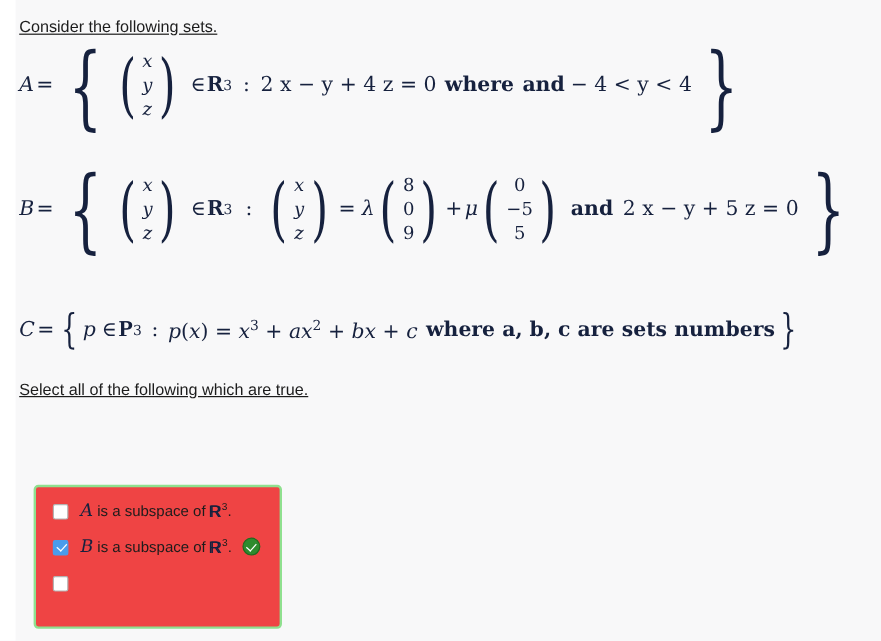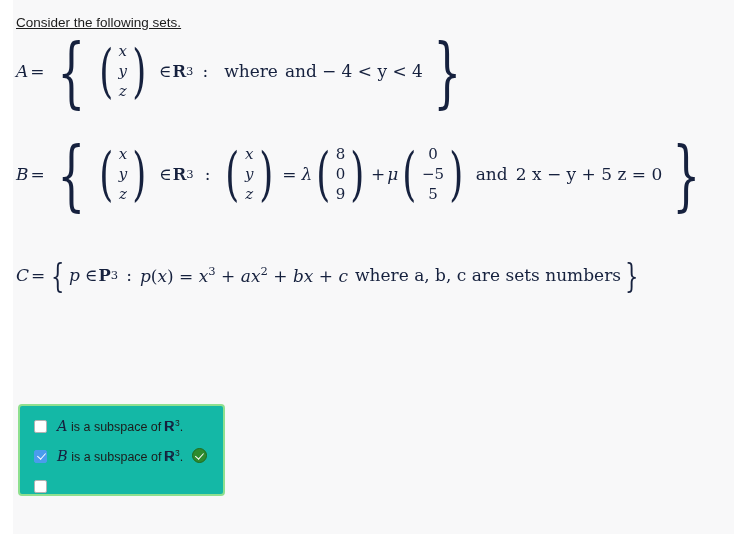--- a/index.html
+++ b/index.html
@@ -35,21 +35,21 @@
     text-decoration: underline;
   }
   
   .math {
     font-family: "DejaVu Serif", "Liberation Serif", serif;
     color: #16213e;
     font-size: 17px;
     white-space: nowrap;
     line-height: 1;
   }
-  .math .up { font-style: normal; }
+  .math .up { font-style: normal; font-weight: bold; }
   .mi { font-style: italic; font-family: "DejaVu Serif","Liberation Serif",serif; }
   .mn { font-style: normal; font-family: "DejaVu Serif","Liberation Serif",serif; }
   .op { font-style: normal; padding: 0 2px; }
   .sup {
     font-size: 0.68em;
     vertical-align: super;
     font-style: normal;
   }
   .sub {
     font-size: 0.68em;
@@ -117,25 +117,25 @@
   
   #line-intro { position: absolute; left: 16px; top: 14px; }
   #set-a      { position: absolute; left: 16px; top: 42px; }
   #set-b      { position: absolute; left: 16px; top: 145px; }
   #set-c      { position: absolute; left: 16px; top: 262px; }
   #line-select{ position: absolute; left: 16px; top: 316px; }
 
   
   #answer-box {
     position: absolute;
-    left: 18px;
+    left: 28px;
     top: 404px;
     width: 207px;
-    height: 92px;
-    background: #14b8a6;
+    height: 120px;
+    background: #ef4444;
     border: 2px solid #8fe08f;
     border-radius: 4px;
     box-sizing: border-box;
   }
   .opt-row {
     position: absolute;
     left: 14px;
     display: flex;
     align-items: center;
     height: 18px;
@@ -225,20 +225,21 @@
         <span class="mi">x</span>
         <span class="mi">y</span>
         <span class="mi">z</span>
       </span>
       <span class="paren">)</span>
     </span>
     <span class="op" style="padding-left:8px;">∈</span>
     <span class="bbchar" data-ch="R">R</span>
       <span class="sup">3</span>
     <span class="op" style="padding:0 9px;">:</span>
+    <span class="mn">2 x − y + 4 z = 0</span>
     <span class="up" style="padding-left:7px;">where</span>
     <span class="up" style="padding-left:7px;">and</span>
     <span class="mn" style="padding-left:5px;">− 4 &lt; y &lt; 4</span>
     <span class="bigbrace">}</span>
   </div>
 
   <div id="set-b" class="math setrow">
     <span class="mi">B</span>
     <span class="op">=</span>
     <span class="bigbrace">{</span>
@@ -298,20 +299,21 @@
     <span class="mi">p</span>
     <span class="op" style="padding-left:5px;">∈</span>
     <span class="bbchar" data-ch="P">P</span>
       <span class="sub">3</span>
     <span class="op" style="padding:0 8px;">:</span>
     <span class="mn"><span class="mi">p</span>(<span class="mi">x</span>) = <span class="mi">x</span><span class="sup">3</span> + <span class="mi">ax</span><span class="sup">2</span> + <span class="mi">bx</span> + <span class="mi">c</span></span>
     <span class="up" style="padding-left:7px;">where a, b, c are sets numbers</span>
     <span class="medbrace">}</span>
   </div>
 
+  <div id="line-select" class="prose">Select all of the following which are true.</div>
 
   <div id="answer-box">
 
     <div class="opt-row r0">
       <span class="cbox"></span>
       <span class="opt-label"><span class="mi">A</span><span> is a subspace of </span><span class="bbchar" data-ch="R">R</span><span class="sup">3</span><span>.</span></span>
     </div>
 
     <div class="opt-row r1">
       <span class="cbox checked"></span>

